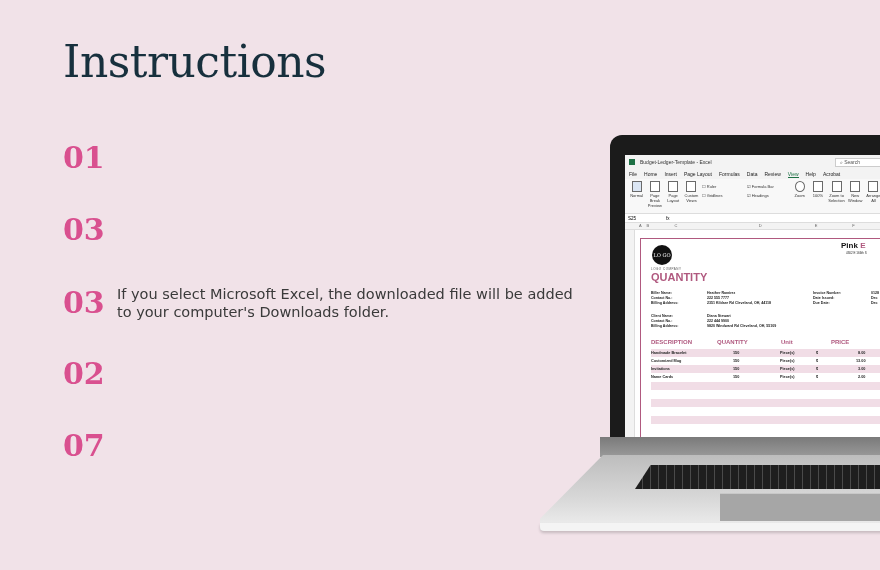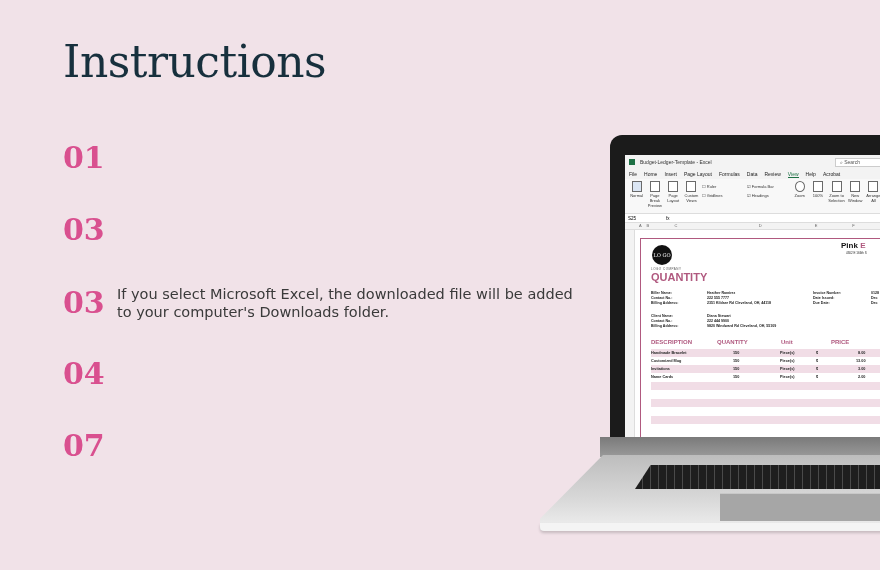--- a/index.html
+++ b/index.html
@@ -61,21 +61,21 @@
     <div class="step-num">01</div>
   </div>
   <div class="step" style="top:72px">
     <div class="step-num">03</div>
   </div>
   <div class="step" style="top:144px">
     <div class="step-num">03</div>
     <div class="step-text" style="width:460px">If you select Microsoft Excel, the downloaded file will be added to your computer's Downloads folder.</div>
   </div>
   <div class="step" style="top:216px">
-    <div class="step-num">04</div>
+    <div class="step-num">02</div>
   </div>
   <div class="step" style="top:288px">
     <div class="step-num">07</div>
   </div>
 </div>
 
 <div class="laptop">
   <div class="lid"></div>
   <div class="screen">
     <div class="xl-title">

